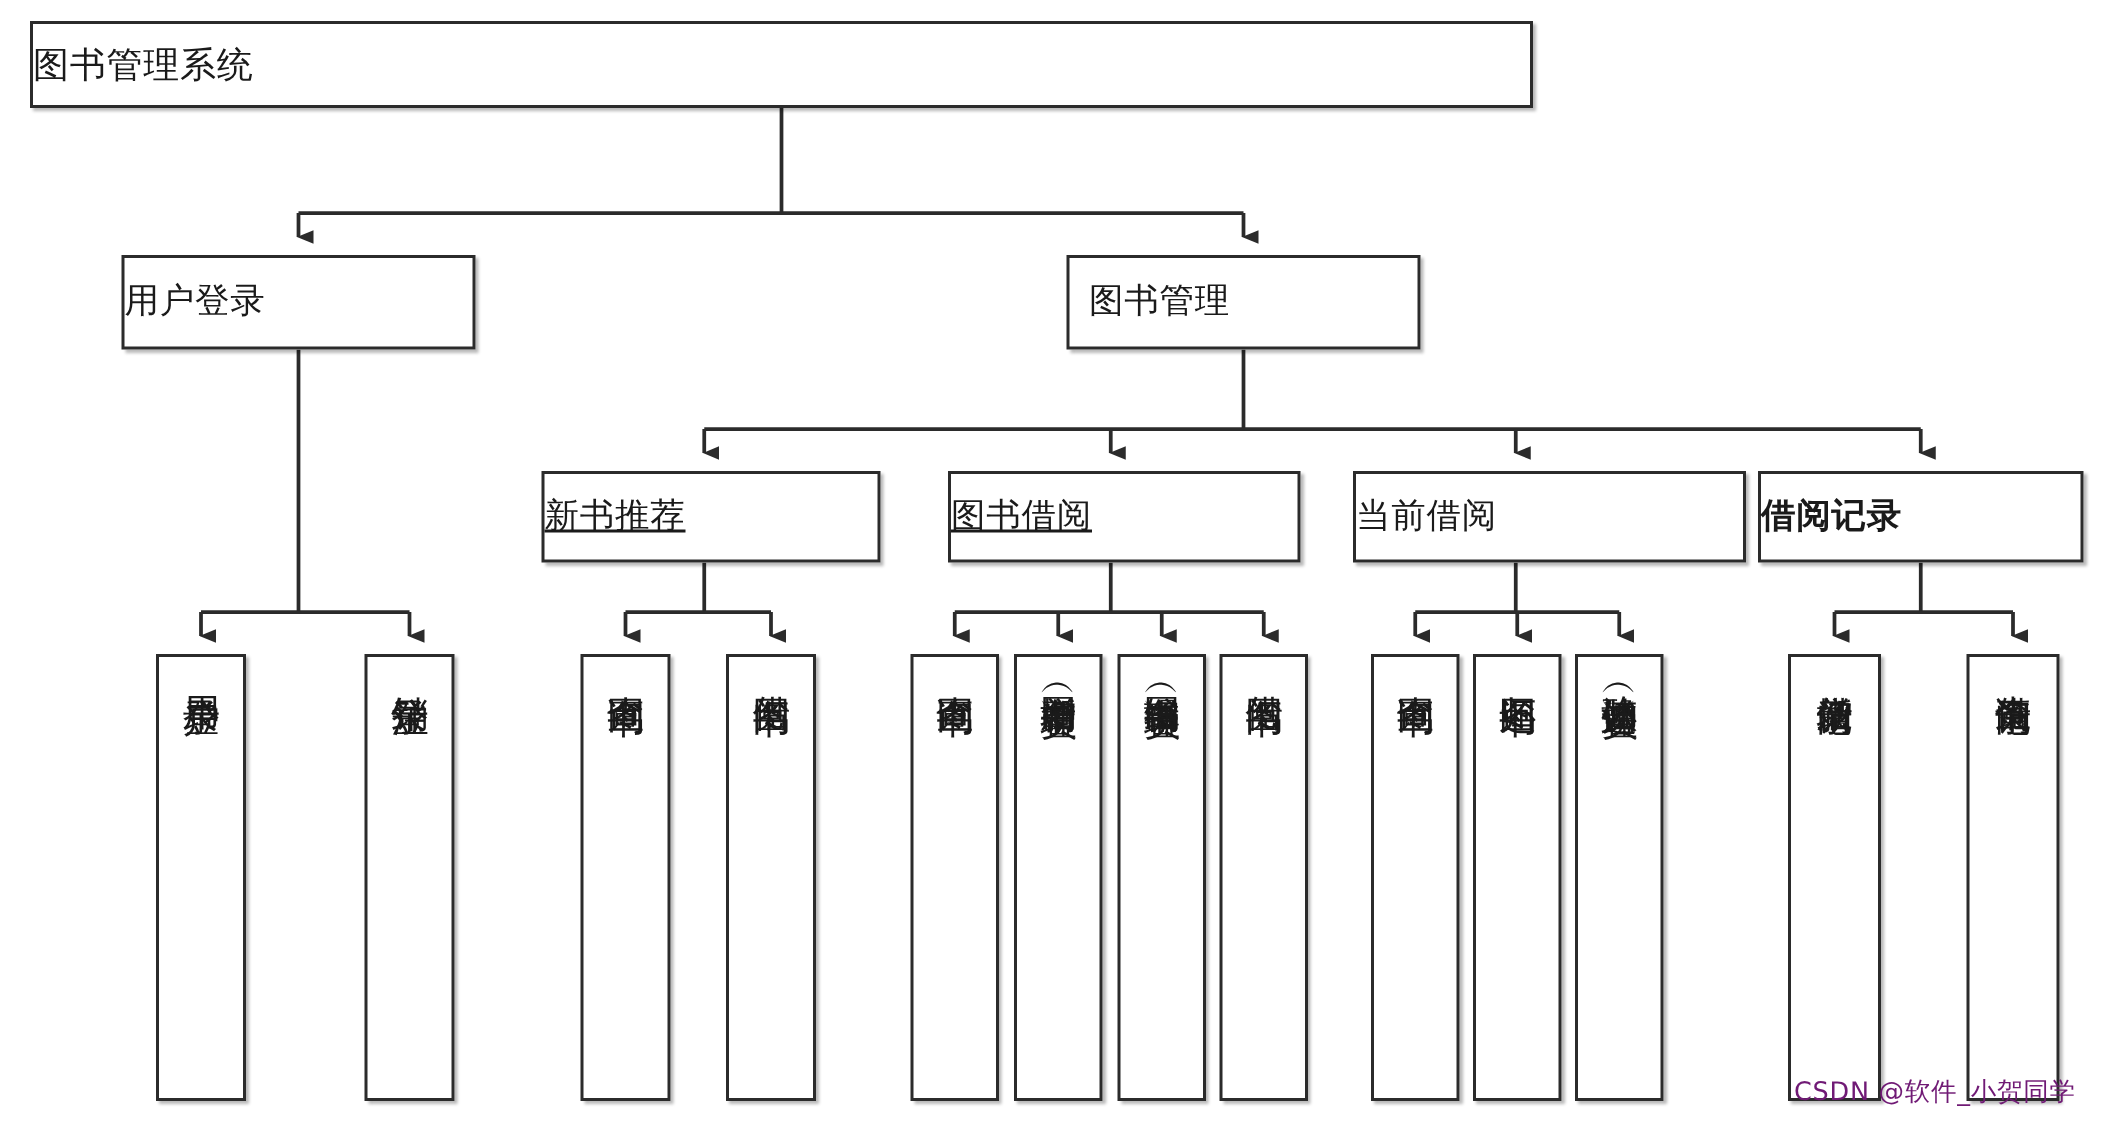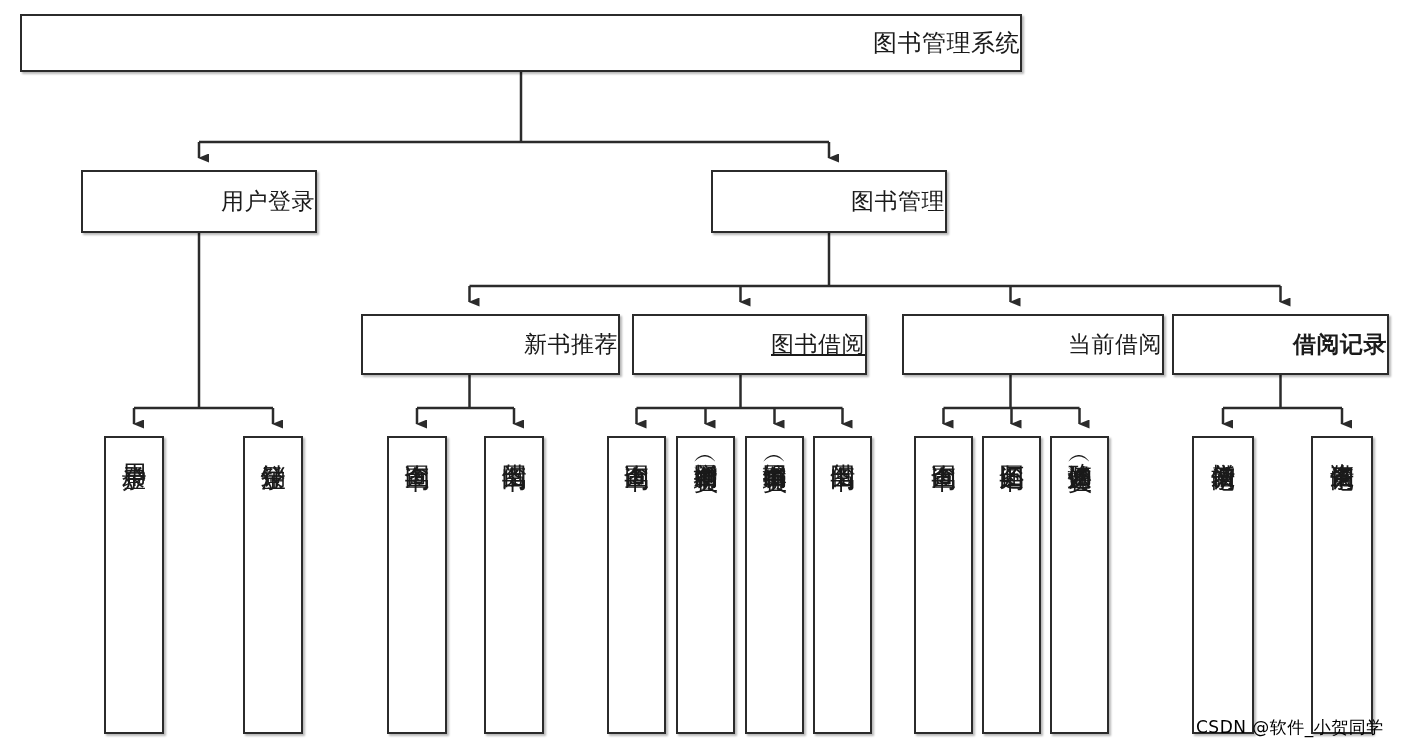--- a/index.html
+++ b/index.html
@@ -27,21 +27,21 @@
     pointer-events: none;
   }
   .node {
     position: absolute;
     box-sizing: border-box;
     background: #ffffff;
     border: 2.5px solid #2b2b2b;
     box-shadow: 2px 2px 2px rgba(0,0,0,0.28);
     display: flex;
     align-items: center;
-    justify-content: flex-end;
+    justify-content: flex-start;
     color: #1a1a1a;
   }
   .node .label {
     display: block;
     text-align: center;
     line-height: 1.12;
     white-space: nowrap;
   }
   
   .node.horiz .label {
@@ -63,21 +63,21 @@
     font-size: 25px;
     line-height: 1.02;
     letter-spacing: 1px;
     white-space: nowrap;
   }
   .node.vert.tall .label {
     font-size: 24px;
   }
   .watermark {
     position: absolute;
-    color: #000000;
+    color: #701a75;
     font-size: 17px;
     white-space: nowrap;
     letter-spacing: 0.5px;
   }
 </style>
 </head>
 <body>
 
 <div id="canvas">
 
@@ -127,21 +127,21 @@
   <div id="node-layer">
       <div class="node horiz root" style="left: 20px; top: 14px; width: 1002px; height: 58px;">
         <span class="label">图书管理系统</span>
       </div>
       <div class="node horiz" style="left: 81px; top: 170px; width: 236px; height: 63px;">
         <span class="label">用户登录</span>
       </div>
       <div class="node horiz" style="left: 711px; top: 170px; width: 236px; height: 63px; padding-left: 13px;">
         <span class="label">图书管理</span>
       </div>
-      <div class="node horiz" style="left: 361px; top: 314px; width: 259px; height: 61px;">
+      <div class="node horiz" style="left: 361px; top: 314px; width: 226px; height: 61px; text-decoration: underline;">
         <span class="label">新书推荐</span>
       </div>
       <div class="node horiz" style="left: 632px; top: 314px; width: 235px; height: 61px; text-decoration: underline;">
         <span class="label">图书借阅</span>
       </div>
       <div class="node horiz" style="left: 902px; top: 314px; width: 262px; height: 61px;">
         <span class="label">当前借阅</span>
       </div>
       <div class="node horiz" style="left: 1172px; top: 314px; width: 217px; height: 61px; font-weight: bold;">
         <span class="label">借阅记录</span>

